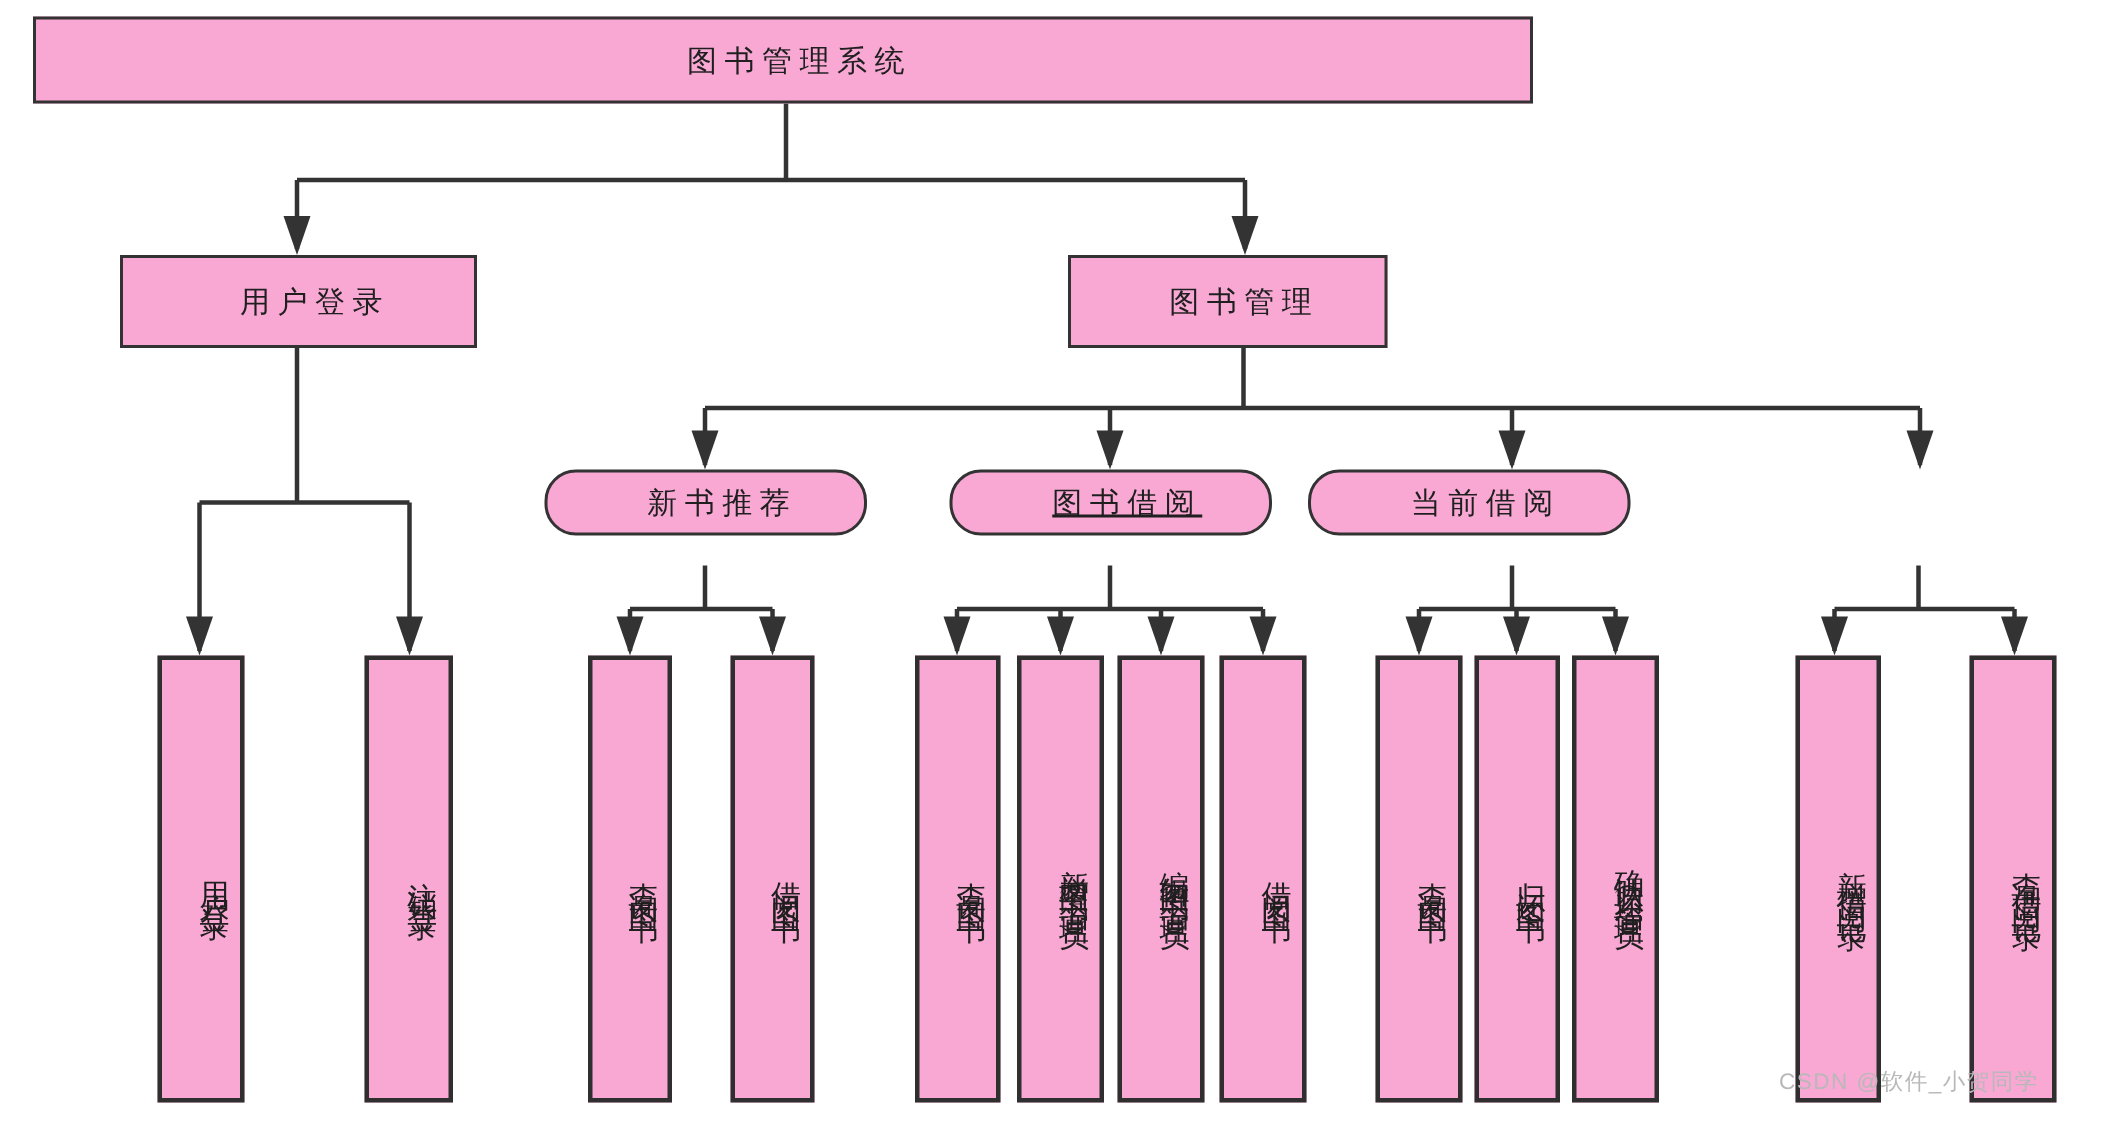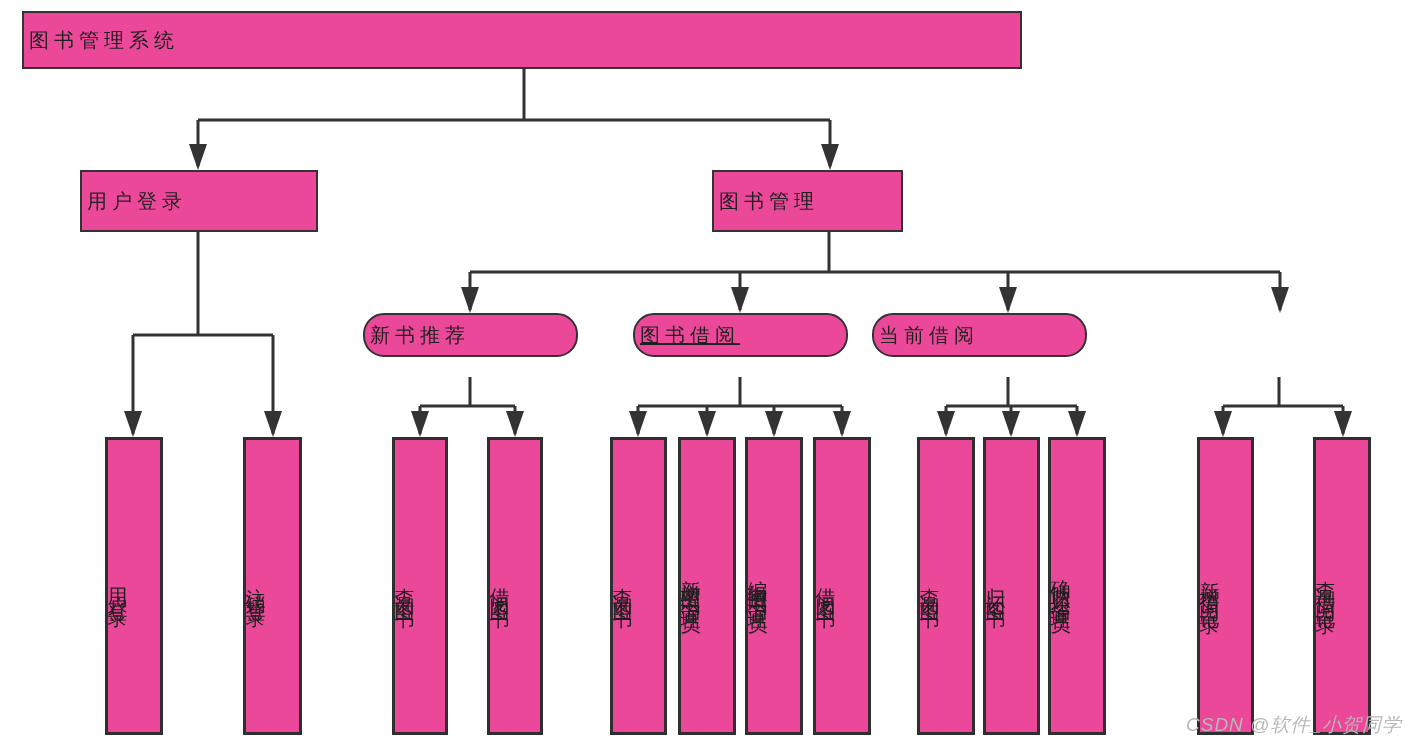--- a/index.html
+++ b/index.html
@@ -8,60 +8,60 @@
     width:1405px;height:747px;
     background:#ffffff;
     overflow:hidden;
     font-family:"Liberation Sans","DejaVu Sans",sans-serif;
     color:#1f1f1f;
   }
   #wires{position:absolute;left:0;top:0;z-index:1;}
   .node{
     position:absolute;
     box-sizing:border-box;
-    background:#ec4899;
+    background:#f9a8d4;
     border:2px solid #333333;
-    display:flex;align-items:center;justify-content:flex-start;
+    display:flex;align-items:center;justify-content:center;
     z-index:2;
+    padding-left:17px;
   }
   .h-label{
     font-size:20px;
     letter-spacing:5px;
     text-indent:5px;
     white-space:nowrap;
     color:#1f1f1f;
   }
   .root{left:22px;top:11px;width:1000px;height:58px;}
   .lvl2a{left:80px;top:170px;width:238px;height:62px;}
-  .lvl2b{left:712px;top:170px;width:191px;height:62px;}
+  .lvl2b{left:712px;top:170px;width:213px;height:62px;}
   .lvl3{top:313px;width:215px;height:44px;border-radius:21px;}
   .leaf{
     top:437px;height:298px;
     border-width:3px;border-color:#2f2f2f;
   }
   .v-label{
     writing-mode:vertical-rl;
     text-orientation:mixed;
     font-size:20px;
     letter-spacing:7px;
     line-height:1;
     font-family:"Liberation Serif","DejaVu Serif",serif;
     color:#1f1f1f;
     white-space:nowrap;
   }
   .leaf-long .v-label{letter-spacing:5px;}
   #watermark{
     position:absolute;
     left:1186px;top:712px;
     z-index:3;
-    font-size:19px;
+    font-size:15px;
     letter-spacing:1px;
     color:#b8b8b8;
     white-space:nowrap;
-    font-style:italic;
   }
 </style>
 </head>
 <body>
 
 <div id="canvas">
 
   <svg id="wires" width="1405" height="747" viewBox="0 0 1405 747">
     <defs>
       <path id="arr" d="M -9 -26 L 9 -26 L 0 0 Z" fill="#333333"></path>

